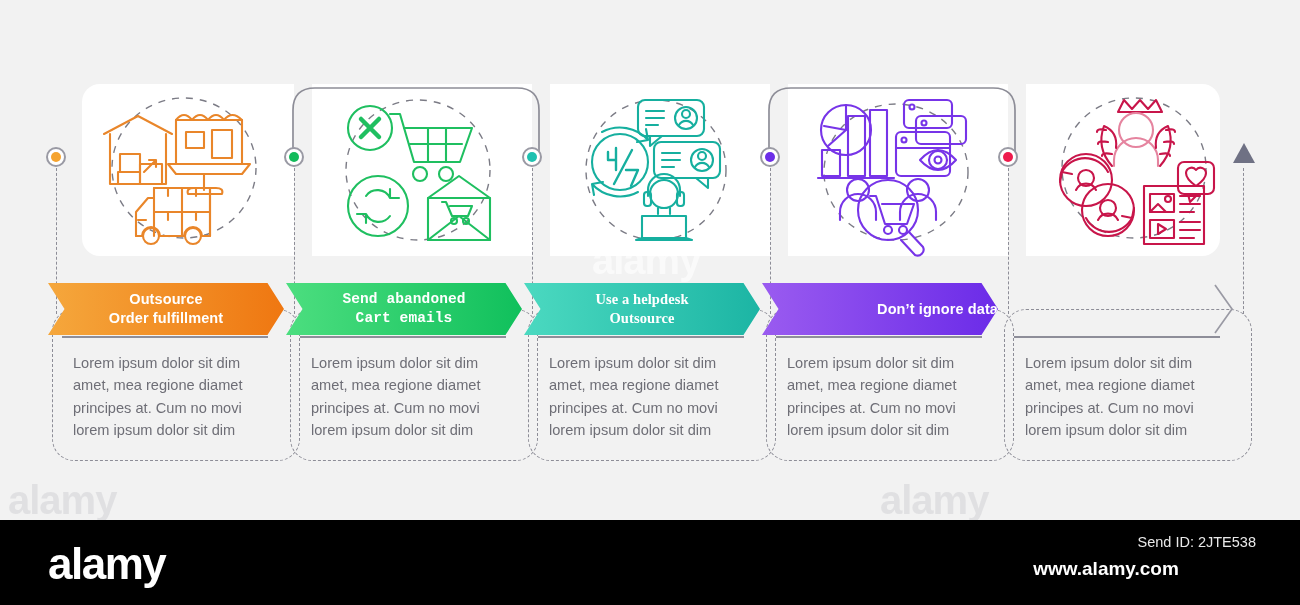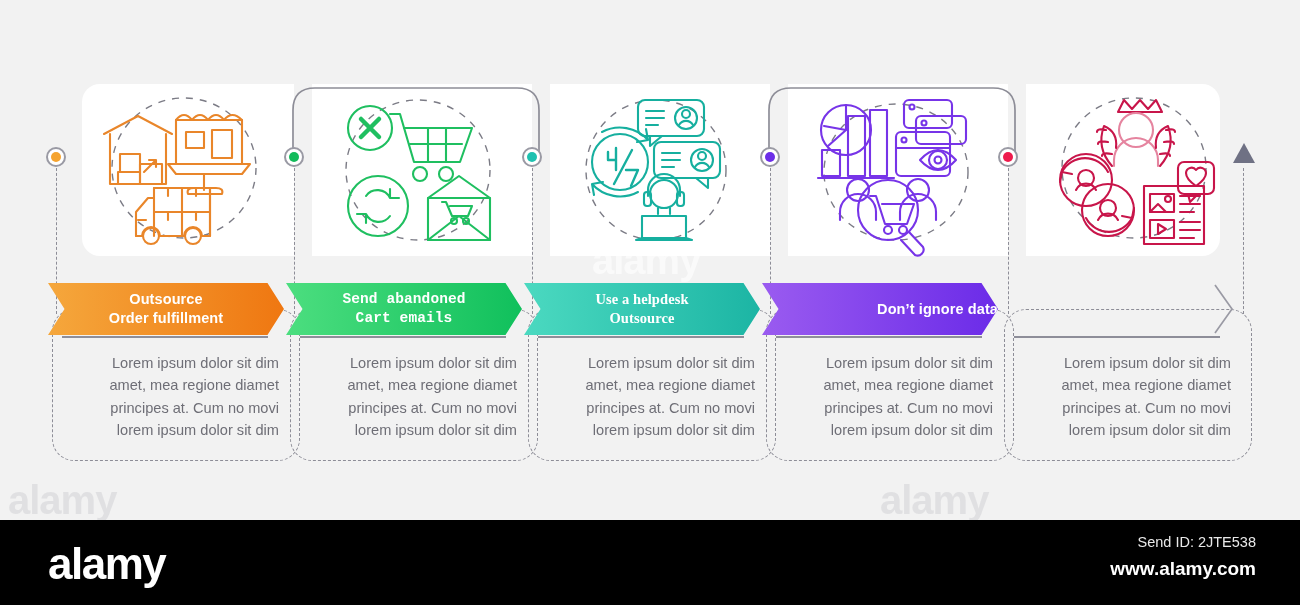--- a/index.html
+++ b/index.html
@@ -82,21 +82,21 @@
     border-radius: 22px;
     top: 309px;
   }
   .body-text {
     position: absolute;
     top: 352px;
     width: 206px;
     font-size: 14.6px;
     line-height: 1.53;
     color: #6e6e76;
-    text-align: right;
+    text-align: left;
   }
 
   
   .dot {
     position: absolute;
     width: 20px; height: 20px;
     border-radius: 50%;
     border: 2px solid #9a9aa4;
     background: #fff;
     top: 147px;
@@ -163,21 +163,21 @@
     font-size: 14.5px;
     text-align: right;
     width: 300px;
     color: #e9e9e9;
   }
   .footer-url {
     position: absolute;
     right: 44px; top: 38px;
     font-size: 19px;
     font-weight: bold;
-    text-align: right;
+    text-align: center;
     width: 300px;
   }
 </style>
 </head>
 <body>
 
 <div id="stage">
 
   <div class="wm wm-dark" style="left:8px;  top:478px;">alamy</div>
   <div class="wm" style="left:592px;top:238px;">alamy</div>

